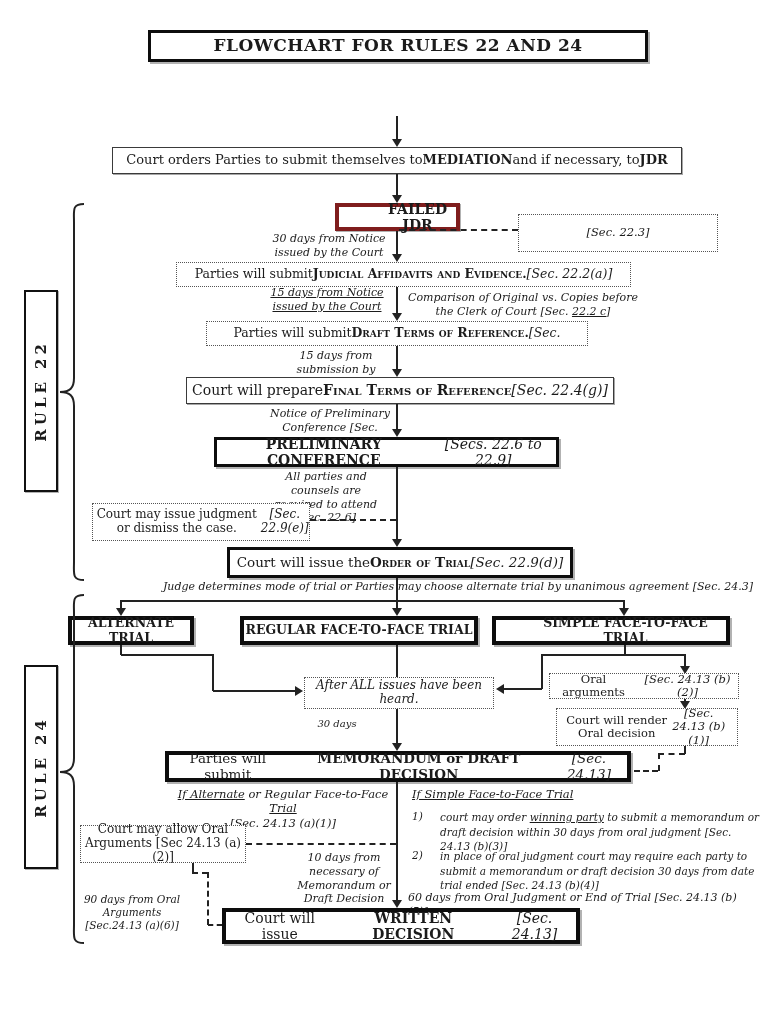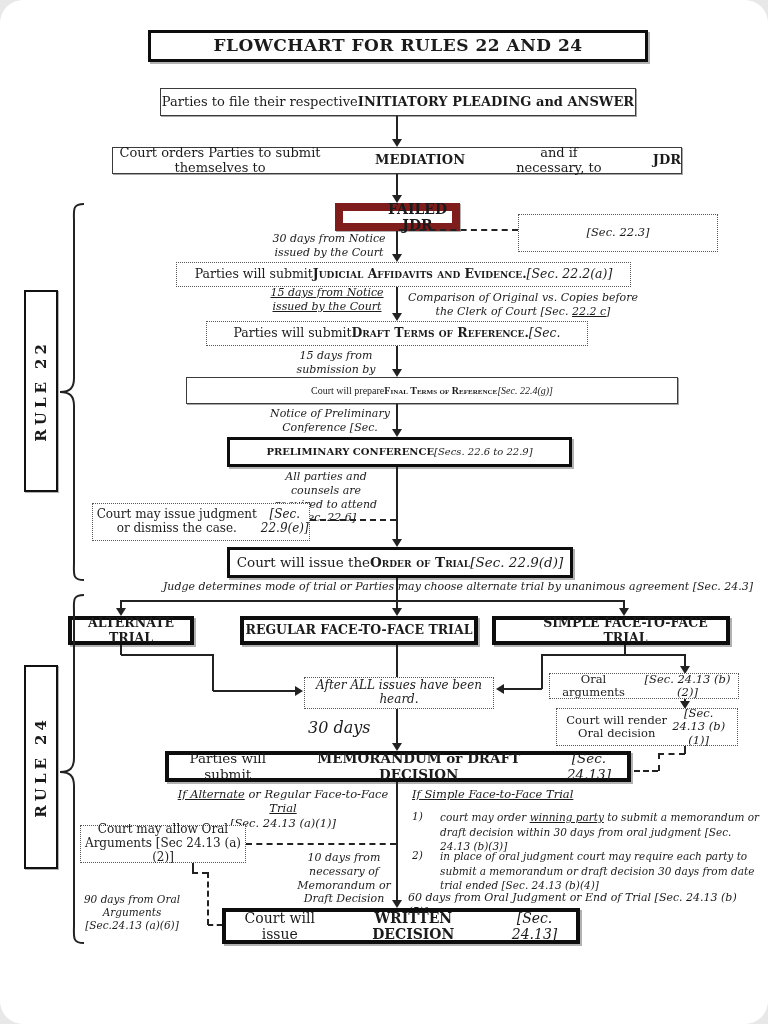--- a/index.html
+++ b/index.html
@@ -1,28 +1,27 @@
 <!DOCTYPE html>
 <html><head>
 <meta charset="utf-8">
 <style>
   html,body{margin:0;padding:0;background:#e8e8e8;}
   #canvas{
     position:relative;width:768px;height:1024px;margin:0 auto;
     background:#ffffff;overflow:hidden;
     font-family:"DejaVu Serif","Liberation Serif",serif;
     color:#1b1b1b;
-    border-radius:23px;
   }
   .box{
     position:absolute;display:flex;align-items:center;justify-content:center;
     text-align:center;background:#fff;line-height:1.15;box-sizing:border-box;
   }
   .b1{border:1px solid #3a3a3a;box-shadow:1px 1px 0 rgba(0,0,0,.35);}
-  .b2{border:8px solid #7f1d1d;box-shadow:1px 1px 0 rgba(0,0,0,.3);padding-left:40px;}
+  .b2{border:4px solid #7f1d1d;box-shadow:1px 1px 0 rgba(0,0,0,.3);padding-left:40px;}
   .b3{border:3px solid #0d0d0d;box-shadow:2px 2px 0 rgba(0,0,0,.3);}
   .b4{border:4px solid #0d0d0d;box-shadow:2px 2px 0 rgba(0,0,0,.3);}
   .dot{border:1px dotted #555;}
   .note{position:absolute;line-height:1.25;text-align:center;}
   .seg-b{font-weight:bold;}
   .seg-i{font-style:italic;}
   .seg-u{text-decoration:underline;}
   .seg-sc{font-variant:small-caps;}
   
   .vl{position:absolute;width:0;border-left:2px solid #222;}
@@ -48,27 +47,23 @@
 </style>
 </head>
 <body>
 
 <div id="canvas">
 
   <div class="box b3" style="left:148px;top:30px;width:500px;height:32px;font-size:17px;letter-spacing:.5px;">
       <span class="seg-b">FLOWCHART FOR RULES 22 AND 24</span>
     </div>
 
-  <div class="box b1" style="left:160px;top:88px;width:476px;height:28px;font-size:13px;">
-      <span>Parties to file their respective </span>
-      <span class="seg-b">INITIATORY PLEADING and ANSWER</span>
-    </div>
   <div class="vl down" style="left:396px;top:116px;height:23px;"></div>
 
-  <div class="box b1" style="left:112px;top:147px;width:570px;height:27px;font-size:13px;gap:48px;">
+  <div class="box b1" style="left:112px;top:147px;width:570px;height:27px;font-size:13px;">
       <span>Court orders Parties to submit themselves to </span>
       <span class="seg-b">MEDIATION</span>
       <span> and if necessary, to </span>
       <span class="seg-b">JDR</span>
     </div>
   <div class="vl down" style="left:396px;top:174px;height:21px;"></div>
 
   <div class="box b2" style="left:335px;top:203px;width:125px;height:28px;font-size:14px;">
       <span class="seg-b">FAILED JDR</span>
     </div>
@@ -95,31 +90,31 @@
   <div class="box dot" style="left:206px;top:321px;width:382px;height:25px;font-size:12.5px;">
       <span>Parties will submit </span>
       <span class="seg-b seg-sc">Draft Terms of Reference.</span>
       <span> </span>
       <span class="seg-i">[Sec.</span>
     </div>
 
   <div class="vl down" style="left:396px;top:346px;height:23px;"></div>
   <div class="note" style="left:280px;top:349px;width:112px;font-size:11px;"><span class="seg-i">15 days from</span><br><span class="seg-i">submission by parties</span></div>
 
-  <div class="box b1" style="left:186px;top:377px;width:492px;height:27px;font-size:10px;font-family:Liberation Serif, serif;">
+  <div class="box b1" style="left:186px;top:377px;width:428px;height:27px;font-size:14px;">
       <span>Court will prepare </span>
       <span class="seg-b seg-sc">Final Terms of Reference</span>
       <span> </span>
       <span class="seg-i">[Sec. 22.4(g)]</span>
     </div>
 
   <div class="vl down" style="left:396px;top:404px;height:25px;"></div>
   <div class="note" style="left:270px;top:407px;width:120px;font-size:11px;"><span class="seg-i">Notice of Preliminary</span><br><span class="seg-i">Conference [Sec. 22.5]</span></div>
 
-  <div class="box b3" style="left:227px;top:437px;width:345px;height:30px;font-size:10px;">
+  <div class="box b3" style="left:214px;top:437px;width:345px;height:30px;font-size:14px;">
       <span class="seg-b">PRELIMINARY CONFERENCE </span>
       <span class="seg-i">[Secs. 22.6 to 22.9]</span>
     </div>
 
   <div class="vl down" style="left:396px;top:467px;height:72px;"></div>
   <div class="note" style="left:260px;top:470px;width:132px;font-size:11px;"><span class="seg-i">All parties and counsels are</span><br><span class="seg-i">required to attend [Sec. 22.6]</span></div>
 
   <div class="box dot" style="left:92px;top:503px;width:218px;height:38px;font-size:12px;">
       <span>Court may issue judgment or dismiss the case. </span>
       <span class="seg-i">[Sec. 22.9(e)]</span>
@@ -176,21 +171,21 @@
       <span>Court will render Oral decision </span>
       <span class="seg-i">[Sec. 24.13 (b)(1)]</span>
     </div>
 
   <div class="vl dash" style="left:684px;top:746px;height:8px;"></div>
   <div class="hl dash" style="left:658px;top:753px;width:27px;"></div>
   <div class="vl dash" style="left:658px;top:753px;height:18px;"></div>
   <div class="hl dash" style="left:634px;top:770px;width:24px;"></div>
 
   <div class="vl down" style="left:396px;top:709px;height:34px;"></div>
-  <div class="note" style="left:308px;top:718px;width:88px;font-size:16px;text-align:left;"><span class="seg-i">30 days</span></div>
+  <div class="note" style="left:293px;top:718px;width:88px;font-size:10px;text-align:center;"><span class="seg-i">30 days</span></div>
 
   <div class="box b4" style="left:165px;top:751px;width:466px;height:31px;font-size:13.5px;">
       <span>Parties will submit </span>
       <span class="seg-b">MEMORANDUM or DRAFT DECISION</span>
       <span> </span>
       <span class="seg-i">[Sec. 24.13]</span>
     </div>
 
   <div class="vl down" style="left:396px;top:782px;height:118px;"></div>
 

